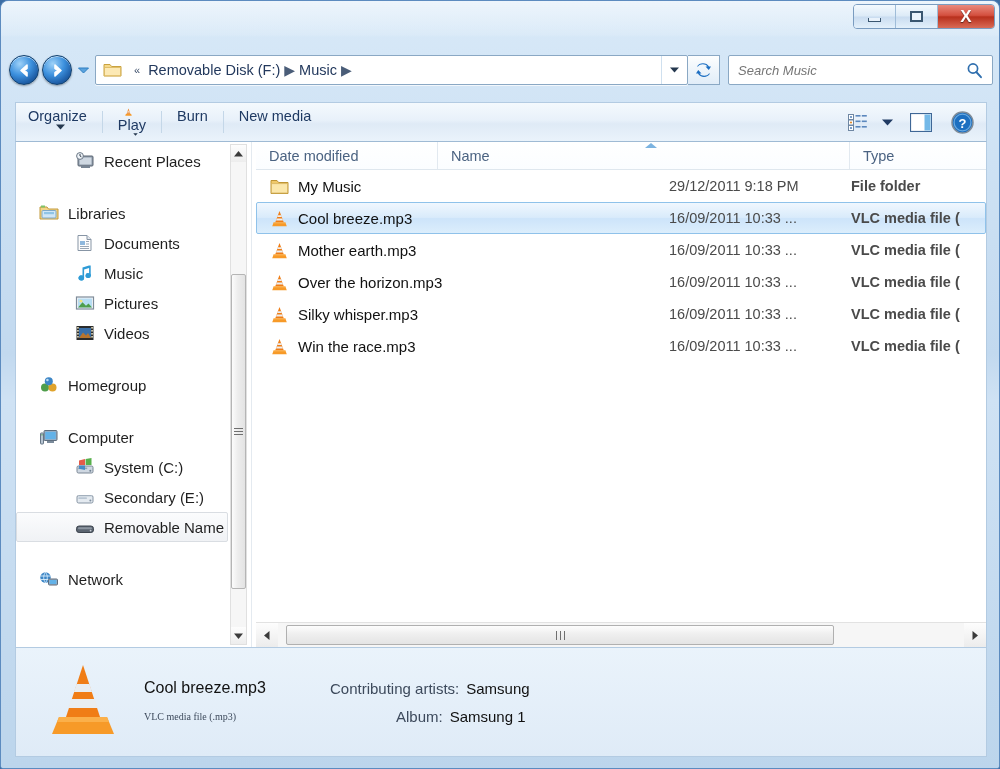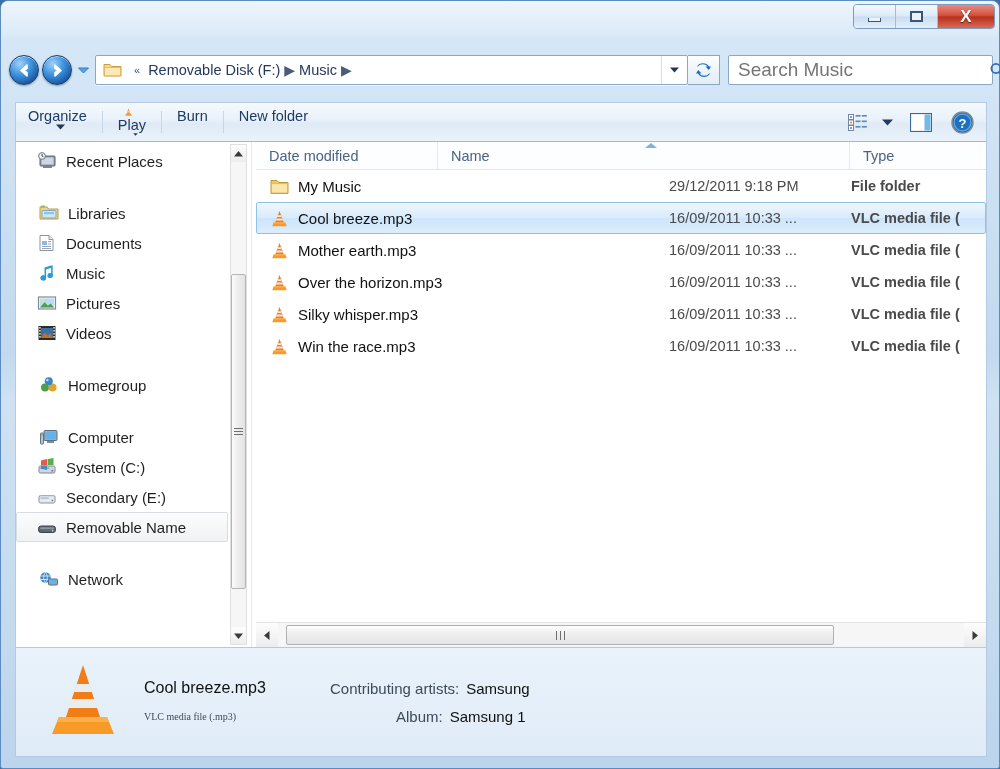--- a/index.html
+++ b/index.html
@@ -99,21 +99,21 @@
     display: flex; align-items: center; justify-content: center; cursor: default;
   }
   #search-box {
     width: 265px; height: 30px; flex: none; margin-left: 8px;
     background: #fff; border: 1px solid #8aa8c4; border-radius: 2px;
     display: flex; align-items: center; cursor: text;
   }
   #search-input {
     flex: 1 1 auto; border: none; outline: none; background: transparent;
     font-family: "Liberation Sans", sans-serif;
-    font-size: 19px; color: #1d4ed8; padding: 0 6px 0 9px;
+    font-size: 13px; font-style: italic; color: #1d4ed8; padding: 0 6px 0 9px;
   }
   #search-icon { margin-right: 9px; flex: none; }
 
   
   #toolbar {
     position: absolute; left: 14px; top: 101px; width: 972px; height: 40px; z-index: 4;
     background: linear-gradient(180deg,#f4f9fd 0%,#e8f1fa 45%,#dfeaf6 55%,#eaf3fb 100%);
     border: 1px solid #b3cbe2; border-bottom: 1px solid #9fbad4;
     display: flex; align-items: center;
   }
@@ -142,21 +142,21 @@
     width: 235px; flex: none; position: relative;
     background: #fff; overflow: hidden;
   }
   #navlist { position: absolute; left: 0; top: 0; width: 212px; padding-top: 4px; }
   .nav-item {
     display: flex; align-items: center; height: 30px; padding-left: 22px;
     font-size: 15px; color: #1f1f1f; cursor: default; white-space: nowrap;
     border: 1px solid transparent;
   }
   .nav-indent-1 { padding-left: 22px; }
-  .nav-indent-2 { padding-left: 20px; }
+  .nav-indent-2 { padding-left: 58px; }
   .nav-item.selected {
     background: linear-gradient(180deg,#fbfcfd 0%,#f0f2f5 100%);
     border: 1px solid #d9dde2; border-radius: 2px;
   }
   .nav-ico { width: 20px; height: 18px; flex: none; margin-right: 9px; position: relative; }
   .nav-gap { height: 22px; }
   #navpane-scroll {
     position: absolute; right: 4px; top: 2px; width: 17px; bottom: 2px;
     background: #f4f4f4; border: 1px solid #e0e0e0;
     display: flex; flex-direction: column; align-items: stretch; cursor: default;
@@ -338,21 +338,21 @@
       <svg class="tb-caret" width="9" height="6" viewBox="0 0 9 6">
         <path d="M0 0.5 L4.5 5.5 L9 0.5 Z" fill="#25384f"></path>
       </svg>
     </div>
     <div class="tb-sep"></div>
     <div class="tb-item">
       <span>Burn</span>
     </div>
     <div class="tb-sep"></div>
     <div class="tb-item">
-      <span>New folder</span>
+      <span>New media</span>
     </div>
 
     <div id="tb-right">
       <div class="tb-icon-btn">
         <svg width="19" height="17" viewBox="0 0 19 17">
           <rect x="0.5" y="0.5" width="5" height="5" fill="#fff" stroke="#6f87a3"></rect>
           <circle cx="3" cy="3" r="1.1" fill="#5b87bd"></circle>
           <rect x="0.5" y="6" width="5" height="5" fill="#fff" stroke="#6f87a3"></rect>
           <circle cx="3" cy="8.5" r="1.1" fill="#e08a2a"></circle>
           <rect x="0.5" y="11.5" width="5" height="5" fill="#fff" stroke="#6f87a3"></rect>

